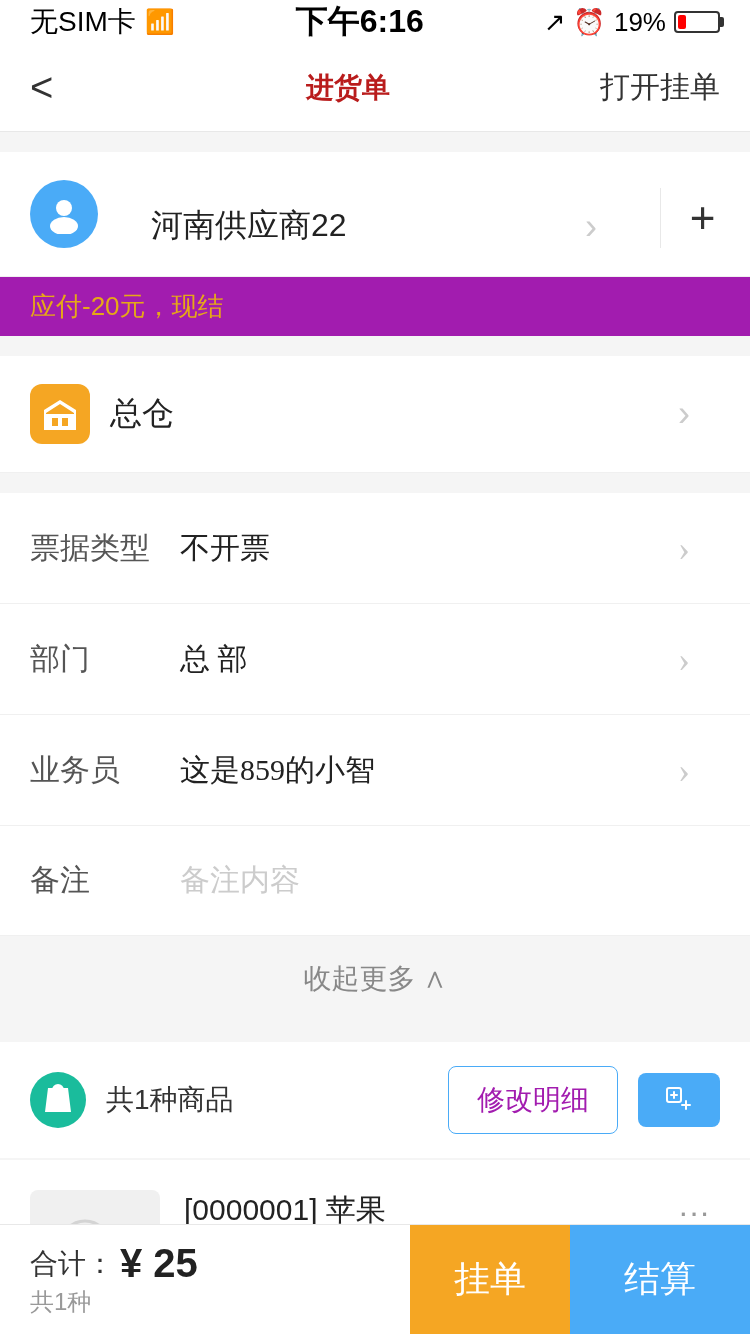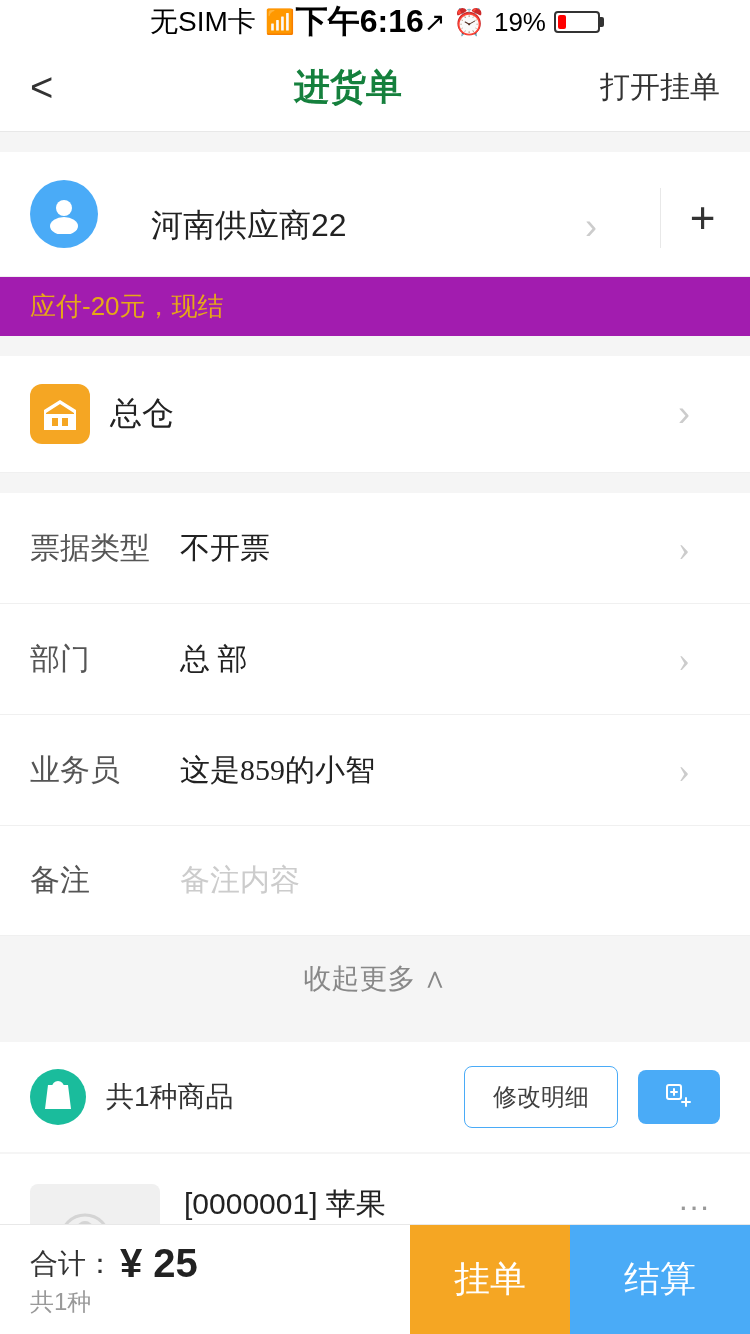--- a/index.html
+++ b/index.html
@@ -12,22 +12,22 @@
       overflow-x: hidden;
       font-size: 32px;
     }
 
     
     .status-bar {
       background: #fff;
       height: 44px;
       display: flex;
       align-items: center;
-      justify-content: center;
-      padding: 0 20px;
+      justify-content: space-between;
+      padding: 0 30px;
       font-size: 28px;
       font-weight: 500;
     }
     .status-left { display: flex; align-items: center; gap: 10px; }
     .status-center { font-size: 32px; font-weight: 600; }
     .status-right { display: flex; align-items: center; gap: 8px; font-size: 26px; }
     .battery {
       width: 46px; height: 22px; border: 2px solid #333; border-radius: 4px;
       position: relative; display: inline-flex; align-items: center; padding: 2px;
     }
@@ -49,23 +49,23 @@
       padding: 0 30px;
       border-bottom: 1px solid #e8e8e8;
     }
     .nav-back {
       font-size: 40px;
       color: #333;
       cursor: pointer;
       width: 60px;
     }
     .nav-title {
-      font-size: 36px;
+      font-size: 28px;
       font-weight: 600;
-      color: #15803d;
+      color: #b91c1c;
       margin-left: 6px;
     }
     .nav-action {
       font-size: 30px;
       color: #333;
       cursor: pointer;
     }
 
     
     .section-gap {
@@ -201,25 +201,25 @@
       flex-shrink: 0;
     }
     .product-count-icon svg { width: 32px; height: 32px; fill: #fff; }
     .product-count-text {
       flex: 1;
       font-size: 28px;
       color: #333;
     }
     .btn-outline {
       border: 1.5px solid #4AABF7;
-      color: #404040;
+      color: #a21caf;
       background: #fff;
       border-radius: 8px;
       padding: 14px 28px;
-      font-size: 24px;
+      font-size: 28px;
       cursor: pointer;
     }
     .btn-primary {
       background: #4AABF7;
       color: #fff;
       border: none;
       border-radius: 8px;
       padding: 14px 28px;
       font-size: 28px;
       display: flex; align-items: center; gap: 10px;

